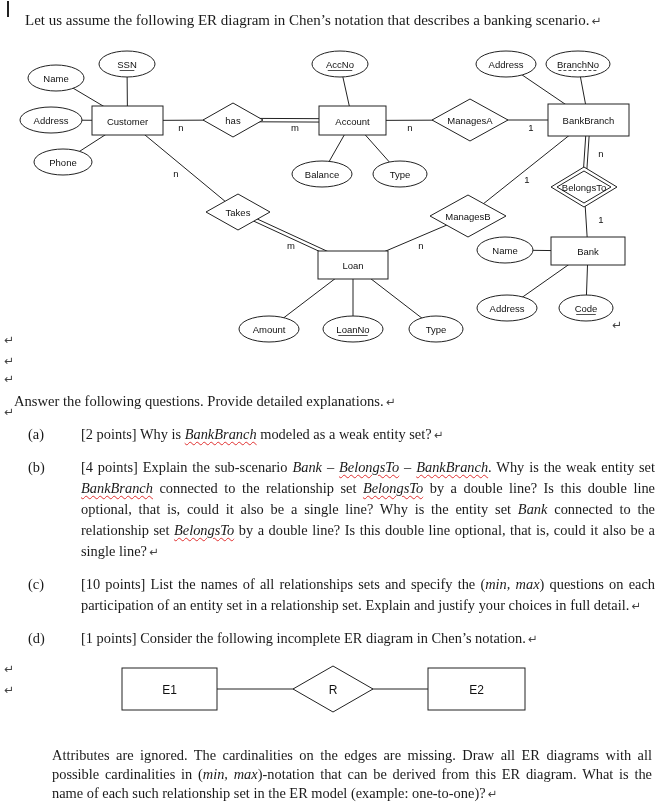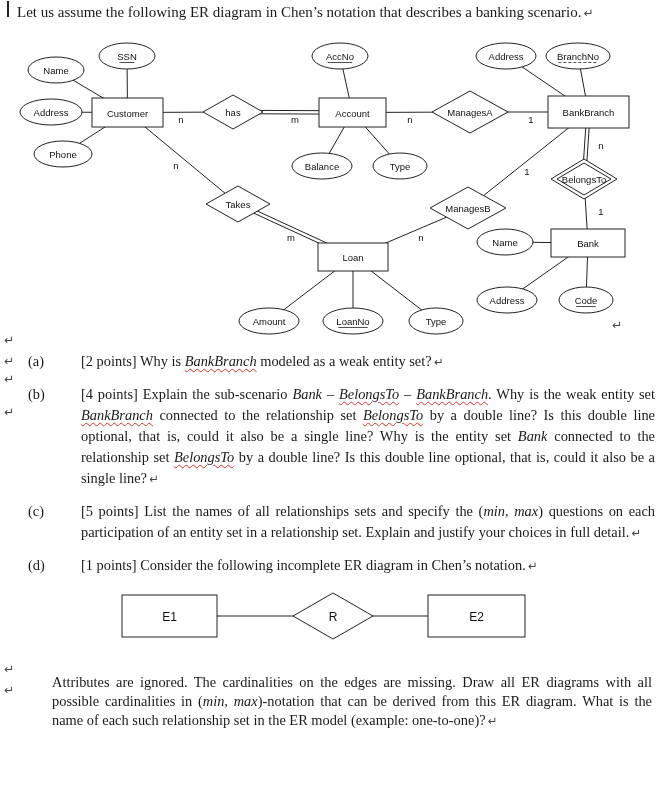--- a/index.html
+++ b/index.html
@@ -1,21 +1,21 @@
 <!DOCTYPE html>
 <html><head>
 <meta charset="utf-8">
 <style>
   html,body{margin:0;padding:0;}
   body{width:670px;height:804px;background:#ffffff;color:#1a1a1a;
        font-family:"Liberation Serif",serif;position:relative;overflow:hidden;}
   .page{position:relative;width:670px;height:804px;box-sizing:border-box;
         padding:3px 15px 0 17px;}
   .cursor{position:absolute;left:7px;top:1px;width:2px;height:16px;background:#222;}
-  .title{margin:0;font-size:15px;line-height:18px;}
+  .title{margin:8px;font-size:15px;line-height:18px;}
   .er-svg{display:block;}
   #er-main{margin:17px 0 0 -17px;}
   .answer{margin:44px 0 0 -3px;font-size:14.6px;line-height:20px;}
   .qlist{margin-top:12px;}
   .q{position:relative;padding-left:38px;font-size:14.4px;line-height:21px;margin-bottom:11px;}
   .q-label{position:absolute;left:11px;top:0;}
   .q-body{display:block;text-align:justify;margin-left:26px;}
   #er-2{margin:14px 0 0 -17px;}
   .closing{margin:32px 0 0 35px;width:600px;font-size:14.4px;line-height:19px;text-align:justify;}
   .it{font-style:italic;}
@@ -177,33 +177,34 @@
       <text x="410" y="84" text-anchor="middle" font-size="9.5" class="dlabel">n</text>
       <text x="531" y="84" text-anchor="middle" font-size="9.5" class="dlabel">1</text>
       <text x="601" y="110" text-anchor="middle" font-size="9.5" class="dlabel">n</text>
       <text x="527" y="136" text-anchor="middle" font-size="9.5" class="dlabel">1</text>
       <text x="601" y="176" text-anchor="middle" font-size="9.5" class="dlabel">1</text>
       <text x="176" y="130" text-anchor="middle" font-size="9.5" class="dlabel">n</text>
       <text x="291" y="202" text-anchor="middle" font-size="9.5" class="dlabel">m</text>
       <text x="421" y="202" text-anchor="middle" font-size="9.5" class="dlabel">n</text>
     </svg>
 
+  <p class="answer"><span>Answer the following questions. Provide detailed explanations.</span><span class="mark">↵</span></p>
 
   <div class="qlist">
     <div class="q">
       <span class="q-label">(a)</span>
       <span class="q-body"><span>[2 points] Why is </span><span class="sp">BankBranch</span><span> modeled as a weak entity set?</span><span class="mark">↵</span></span>
     </div>
     <div class="q">
       <span class="q-label">(b)</span>
       <span class="q-body"><span>[4 points] Explain the sub-scenario </span><span class="it">Bank</span><span> – </span><span class="sp">BelongsTo</span><span> – </span><span class="sp">BankBranch</span><span>. Why is the weak entity set </span><span class="sp">BankBranch</span><span> connected to the relationship set </span><span class="sp">BelongsTo</span><span> by a double line? Is this double line optional, that is, could it also be a single line? Why is the entity set </span><span class="it">Bank</span><span> connected to the relationship set </span><span class="sp">BelongsTo</span><span> by a double line? Is this double line optional, that is, could it also be a single line?</span><span class="mark">↵</span></span>
     </div>
     <div class="q">
       <span class="q-label">(c)</span>
-      <span class="q-body"><span>[5 points] List the names of all relationships sets and specify the (</span><span class="it">min, max</span><span>) questions on each participation of an entity set in a relationship set. Explain and justify your choices in full detail.</span><span class="mark">↵</span></span>
+      <span class="q-body"><span>[10 points] List the names of all relationships sets and specify the (</span><span class="it">min, max</span><span>) questions on each participation of an entity set in a relationship set. Explain and justify your choices in full detail.</span><span class="mark">↵</span></span>
     </div>
     <div class="q">
       <span class="q-label">(d)</span>
       <span class="q-body"><span>[1 points] Consider the following incomplete ER diagram in Chen’s notation.</span><span class="mark">↵</span></span>
     </div>
   </div>
 
   <svg id="er-2" class="er-svg" width="670" height="50" viewBox="0 0 670 50">
       <g>
         <line x1="169.5" y1="25" x2="333" y2="25" stroke="#222" stroke-width="1"></line>

